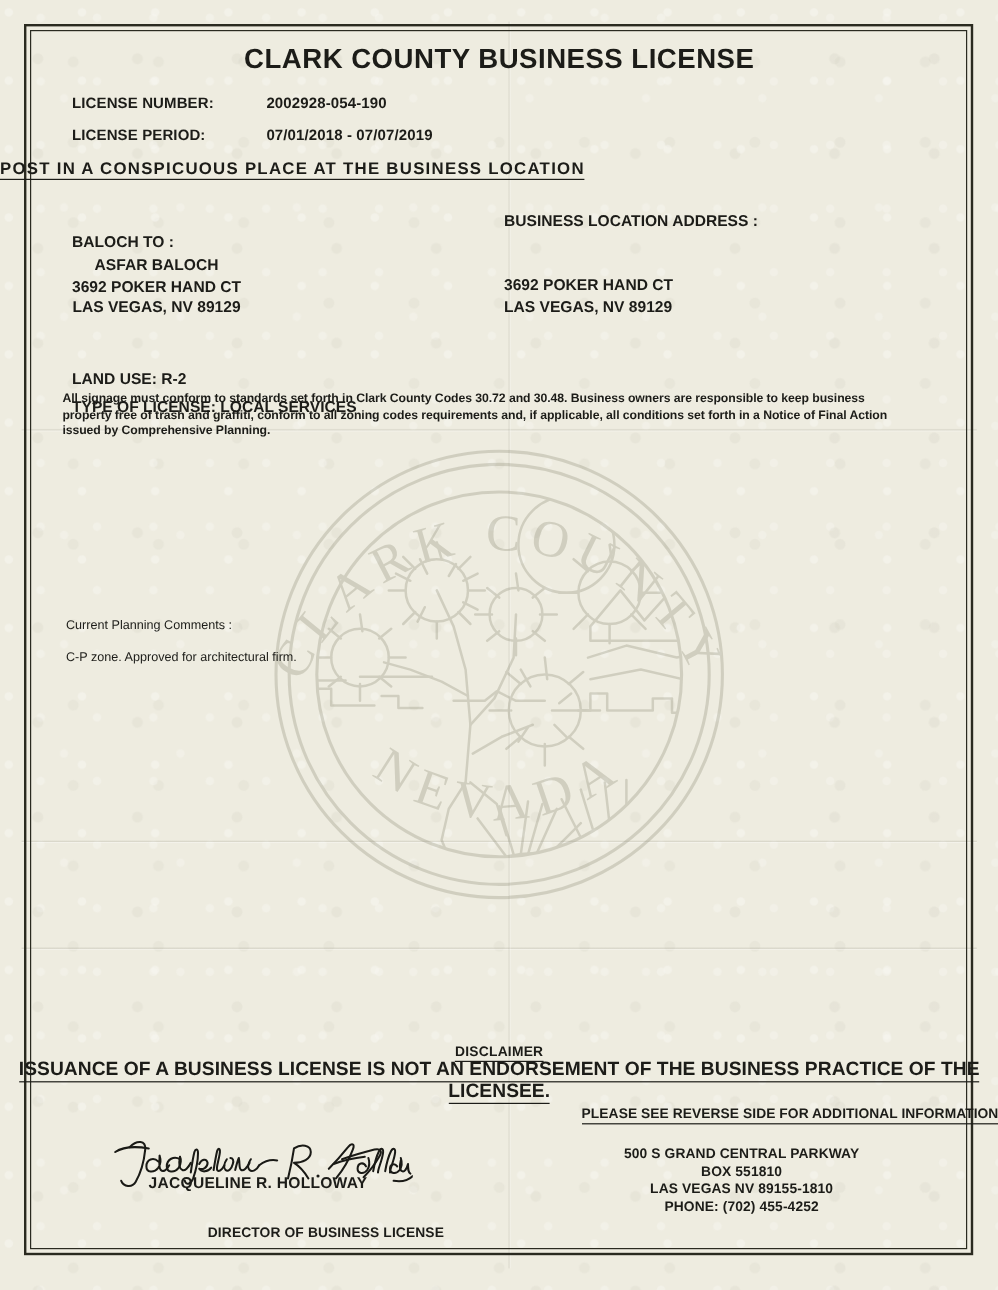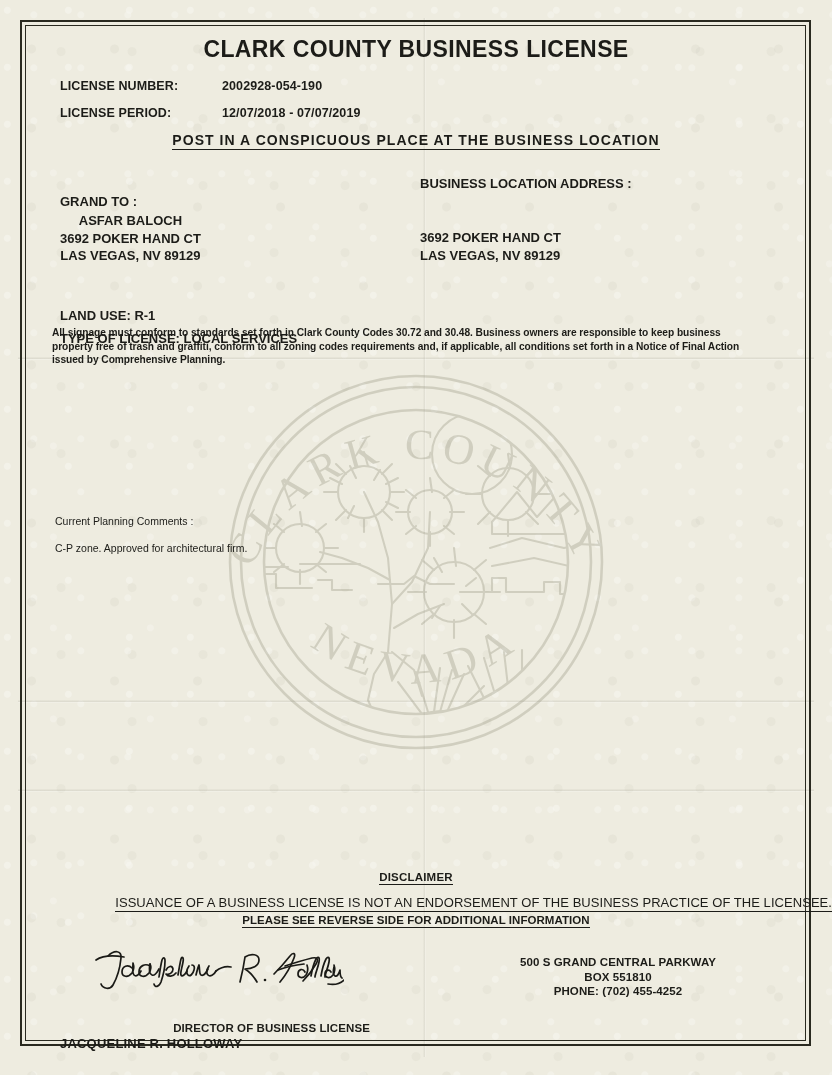--- a/index.html
+++ b/index.html
@@ -112,21 +112,21 @@
     letter-spacing: .1px;
   }
 
   .row-lnum   { left: 60px;  top: 79px; }
   .row-lnum-v { left: 222px; top: 79px; }
   .row-lper   { left: 60px;  top: 106px; }
   .row-lper-v { left: 222px; top: 106px; }
 
   .postline {
     left: 0; right: 0; top: 132px;
-    text-align: center;
+    text-align: left;
     font-size: 14px;
     font-weight: bold;
     letter-spacing: 1.05px;
   }
   .postline span {
     border-bottom: 1.5px solid #1c1c18;
     padding-bottom: 1px;
   }
 
   .col-left  { left: 60px;  }
@@ -167,51 +167,51 @@
   }
 
   .disclaimer-wrap {
     left: 0; right: 0; top: 871px;
     text-align: center;
   }
   .disc-title {
     font-size: 11.5px;
     font-weight: bold;
     letter-spacing: .2px;
-    margin-bottom: 12px;
+    margin-bottom: 0;
   }
   .disc-title span, .disc-l1 span, .disc-l2 span {
     border-bottom: 1.4px solid #1c1c18;
     padding-bottom: 1px;
   }
   .disc-l1 {
-    font-size: 13px;
-    font-weight: normal;
+    font-size: 16px;
+    font-weight: bold;
     letter-spacing: .05px;
     margin-bottom: 4px;
-    text-align: right;
   }
   .disc-l2 {
     font-size: 11.5px;
     font-weight: bold;
     letter-spacing: .05px;
+    text-align: right;
   }
 
   
   #signature-svg {
     position: absolute;
     left: 88px;
     top: 944px;
     width: 256px;
     height: 46px;
   }
   .sig-name {
-    left: 60px; top: 1036px;
+    left: 60px; top: 978px;
     width: 310px;
-    text-align: left;
+    text-align: center;
     font-size: 13px;
     font-weight: bold;
     letter-spacing: .2px;
   }
   .sig-role {
     left: 60px; top: 1022px;
     width: 310px;
     text-align: right;
     font-size: 11.5px;
     font-weight: bold;
@@ -343,37 +343,37 @@
   <div id="border-inner"></div>
 
   <div id="content">
 
     <div class="abs title">CLARK COUNTY BUSINESS LICENSE</div>
 
     <div class="abs lbl row-lnum">LICENSE NUMBER:</div>
     <div class="abs val row-lnum-v">2002928-054-190</div>
 
     <div class="abs lbl row-lper">LICENSE PERIOD:</div>
-    <div class="abs val row-lper-v">12/07/2018 - 07/07/2019</div>
+    <div class="abs val row-lper-v">07/01/2018 - 07/07/2019</div>
 
     <div class="abs postline">
       <span>POST IN A CONSPICUOUS PLACE AT THE BUSINESS LOCATION</span>
     </div>
 
-    <div class="abs col-left hdr-issued">GRAND TO :</div>
+    <div class="abs col-left hdr-issued">BALOCH TO :</div>
     <div class="abs block issued-body">ASFAR BALOCH
 3692 POKER HAND CT
 LAS VEGAS, NV 89129</div>
 
     <div class="abs col-right hdr-bla">BUSINESS LOCATION ADDRESS :</div>
     <div class="abs block bla-body">3692 POKER HAND CT
 LAS VEGAS, NV 89129</div>
 
     <div class="abs type-row">TYPE OF LICENSE: LOCAL SERVICES</div>
-    <div class="abs land-row">LAND USE:  R-1</div>
+    <div class="abs land-row">LAND USE:  R-2</div>
 
     <div class="abs fineprint">All signage must conform to standards set forth in Clark County Codes 30.72 and 30.48. Business owners are responsible to keep business property free of trash and graffiti, conform to all zoning codes requirements and, if applicable, all conditions set forth in a Notice of Final Action issued by Comprehensive Planning.</div>
 
     <div class="abs cpc-label">Current Planning Comments :</div>
     <div class="abs cpc-text">C-P zone. Approved for architectural firm.</div>
 
     <div class="abs disclaimer-wrap">
       <div class="disc-title">
         <span>DISCLAIMER</span>
       </div>
@@ -422,17 +422,18 @@
         <path d="M 240 40 C 246 41 252 40 256 36"></path>
       </g>
     </svg>
 
     <div class="abs sig-name">JACQUELINE R. HOLLOWAY</div>
     <div class="abs sig-role">DIRECTOR OF BUSINESS LICENSE</div>
 
     <div class="abs dept-wrap">
       <div class="dept-line">500 S GRAND CENTRAL PARKWAY</div>
       <div class="dept-line">BOX 551810</div>
+      <div class="dept-line">LAS VEGAS NV 89155-1810</div>
       <div class="dept-line">PHONE: (702) 455-4252</div>
     </div>
 
   </div>
 </div>
 
 </body></html>

